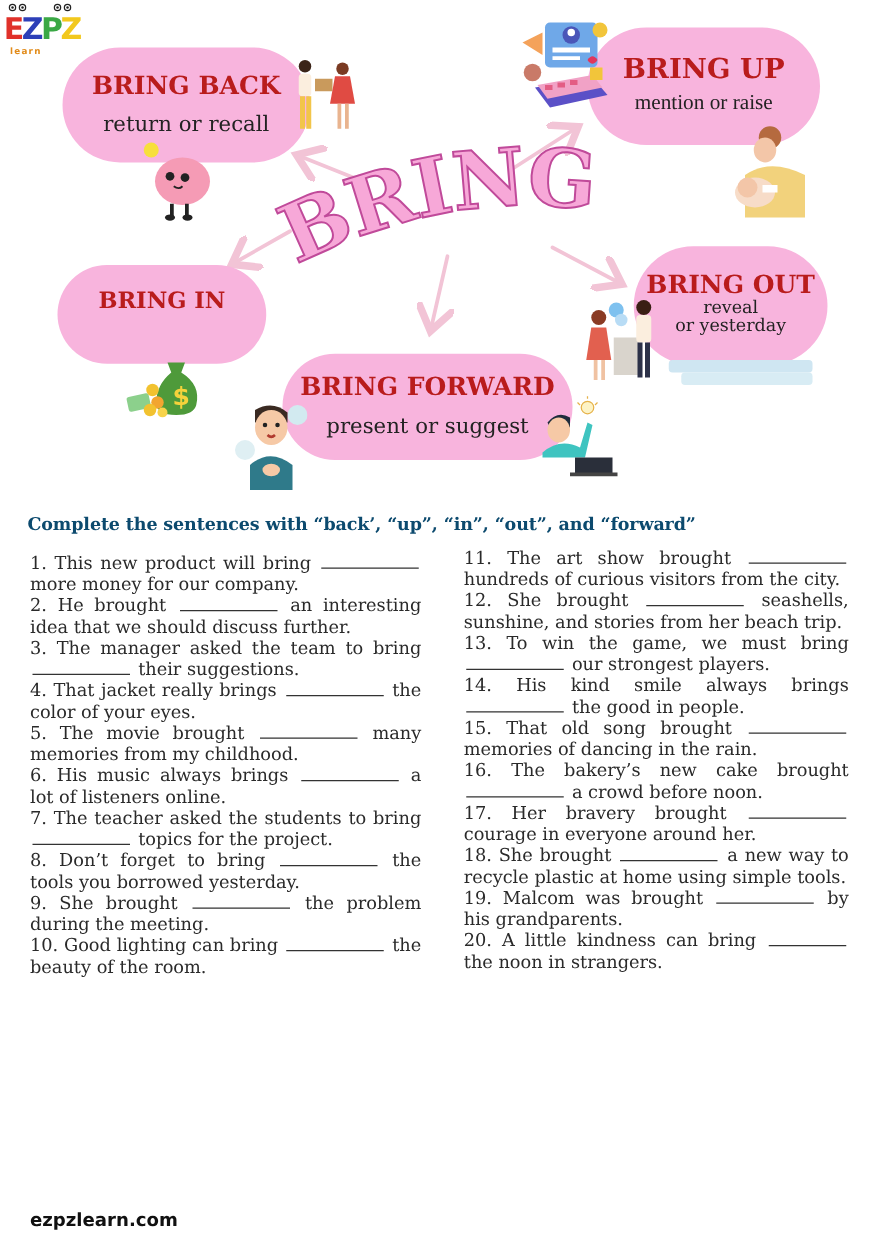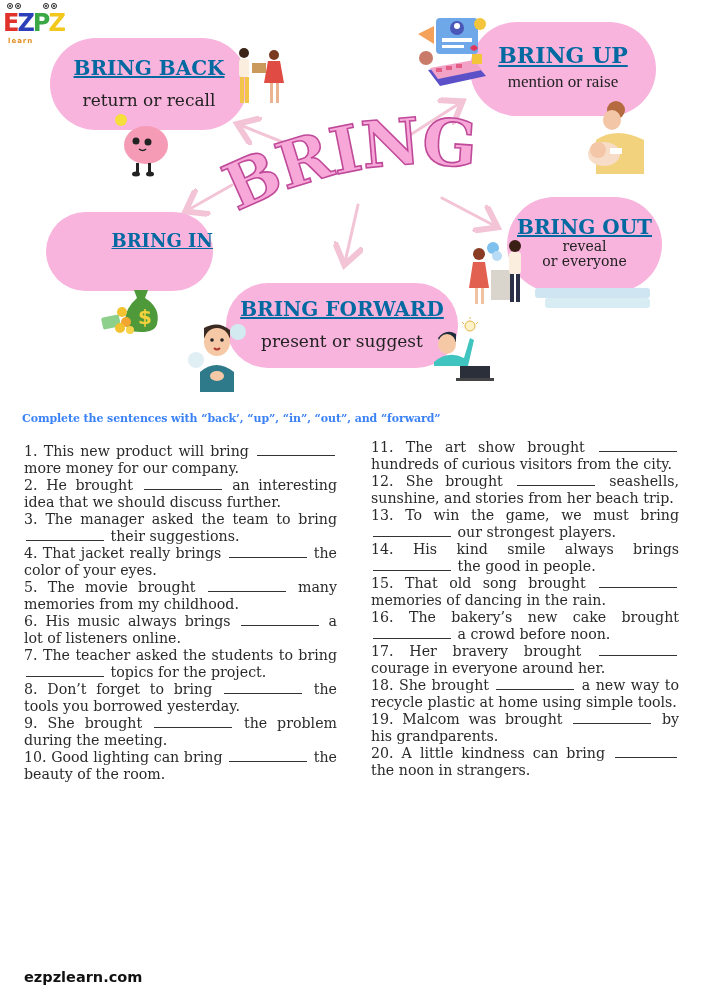--- a/index.html
+++ b/index.html
@@ -11,32 +11,32 @@
   .logo .eyes { position: absolute; top: 0; left: 4px; display: flex; gap: 22px; }
   .logo .eye-pair { display: flex; gap: 2px; }
   .logo .eye { width: 6px; height: 6px; border-radius: 50%; background: #fff; border: 1.5px solid #222; position: relative; }
   .logo .eye::after { content: ""; position: absolute; width: 2px; height: 2px; background: #222; border-radius: 50%; left: 1px; top: 1px; }
   .logo .letters { position: absolute; top: 8px; left: 0; font-family: "DejaVu Sans", sans-serif; font-weight: 900; font-size: 24px; letter-spacing: -2px; line-height: 24px; }
   .logo .l1 { color: #e0312a; } .logo .l2 { color: #2d3fb8; } .logo .l3 { color: #3aa845; } .logo .l4 { color: #f2c81d; }
   .logo .sub { position: absolute; top: 34px; left: 5px; font-family: "DejaVu Sans", sans-serif; font-size: 7px; font-weight: bold; color: #e28c1b; letter-spacing: 1px; }
 
   
   .bubble { position: absolute; background: #f8b4dd; border-radius: 60px / 48px; text-align: center; }
-  .bubble .title { font-family: "DejaVu Serif", serif; font-weight: bold; color: #0369a1; display: block; text-decoration: underline; }
+  .bubble .title { font-family: "DejaVu Serif", serif; font-weight: bold; color: #b91c1c; display: block; }
   .bubble .meaning { font-family: "DejaVu Serif", serif; color: #222; display: block; }
 
   .b-back { left: 50px; top: 38px; width: 198px; height: 92px; border-radius: 46px; }
   .b-back .title { font-size: 20px; margin-top: 18px; }
   .b-back .meaning { font-size: 17px; margin-top: 10px; }
 
   .b-up { left: 470px; top: 22px; width: 186px; height: 94px; border-radius: 47px; }
   .b-up .title { font-size: 22px; margin-top: 20px; }
   .b-up .meaning { font-size: 17px; margin-top: 4px; font-family: Liberation Serif, serif; }
 
-  .b-in { left: 46px; top: 212px; width: 167px; height: 79px; border-radius: 42px; text-align: right; }
+  .b-in { left: 46px; top: 212px; width: 167px; height: 79px; border-radius: 42px; }
   .b-in .title { font-size: 18px; margin-top: 18px; }
   .b-in .meaning { font-size: 16px; margin-top: 5px; }
 
   .b-out { left: 507px; top: 197px; width: 155px; height: 95px; border-radius: 48px; }
   .b-out .title { font-size: 20px; margin-top: 18px; }
   .b-out .meaning { font-size: 14px; line-height: 15px; margin-top: 0px; }
 
   .b-forward { left: 226px; top: 283px; width: 232px; height: 85px; border-radius: 42px; }
   .b-forward .title { font-size: 20px; margin-top: 14px; }
   .b-forward .meaning { font-size: 17px; margin-top: 10px; }
@@ -45,21 +45,21 @@
   .center-word { position: absolute; left: 232px; top: 130px; width: 260px; height: 90px; }
   .center-word svg { width: 100%; height: 100%; overflow: visible; }
 
   
   .arrows { position: absolute; left: 0; top: 0; width: 707px; height: 400px; pointer-events: none; }
 
   
   .illus { position: absolute; }
 
   
-  .instruction { position: absolute; left: 22px; top: 412px; font-family: "DejaVu Serif", serif; font-weight: bold; font-size: 11px; color: #3b82f6; white-space: nowrap; letter-spacing: -0.1px; }
+  .instruction { position: absolute; left: 22px; top: 412px; font-family: "DejaVu Serif", serif; font-weight: bold; font-size: 14px; color: #0c4a6e; white-space: nowrap; letter-spacing: -0.1px; }
 
   
   .col { position: absolute; font-family: "DejaVu Serif", serif; font-size: 14.2px; line-height: 17px; color: #2a2a2a; text-align: justify; }
   .col-left { left: 24px; top: 443px; width: 313px; }
   .col-right { left: 371px; top: 439px; width: 308px; }
   .item { display: block; margin-bottom: 0px; }
   .blank { display: inline-block; width: 78px; border-bottom: 1px solid #333; height: 10px; vertical-align: baseline; margin: 0 2px; }
   .blank.short { width: 62px; }
 
   .footer { position: absolute; left: 24px; top: 969px; font-family: "DejaVu Sans", sans-serif; font-weight: bold; font-size: 14.5px; color: #111; }
@@ -120,21 +120,21 @@
   <span class="meaning">mention or raise</span>
 </div>
 
 <div class="bubble b-in">
   <span class="title">BRING IN</span>
 </div>
 
 <div class="bubble b-out">
   <span class="title">BRING OUT</span>
   <span class="meaning">reveal</span>
-  <span class="meaning">or everyone</span>
+  <span class="meaning">or yesterday</span>
 </div>
 
 <div class="bubble b-forward">
   <span class="title">BRING FORWARD</span>
   <span class="meaning">present or suggest</span>
 </div>
 
 <svg class="illus" style="left:232px;top:45px;width:56px;height:66px;" viewBox="0 0 56 66">
   <circle cx="12" cy="8" r="5" fill="#3b2418"></circle>
   <rect x="7" y="14" width="10" height="18" rx="3" fill="#fbeede"></rect>

